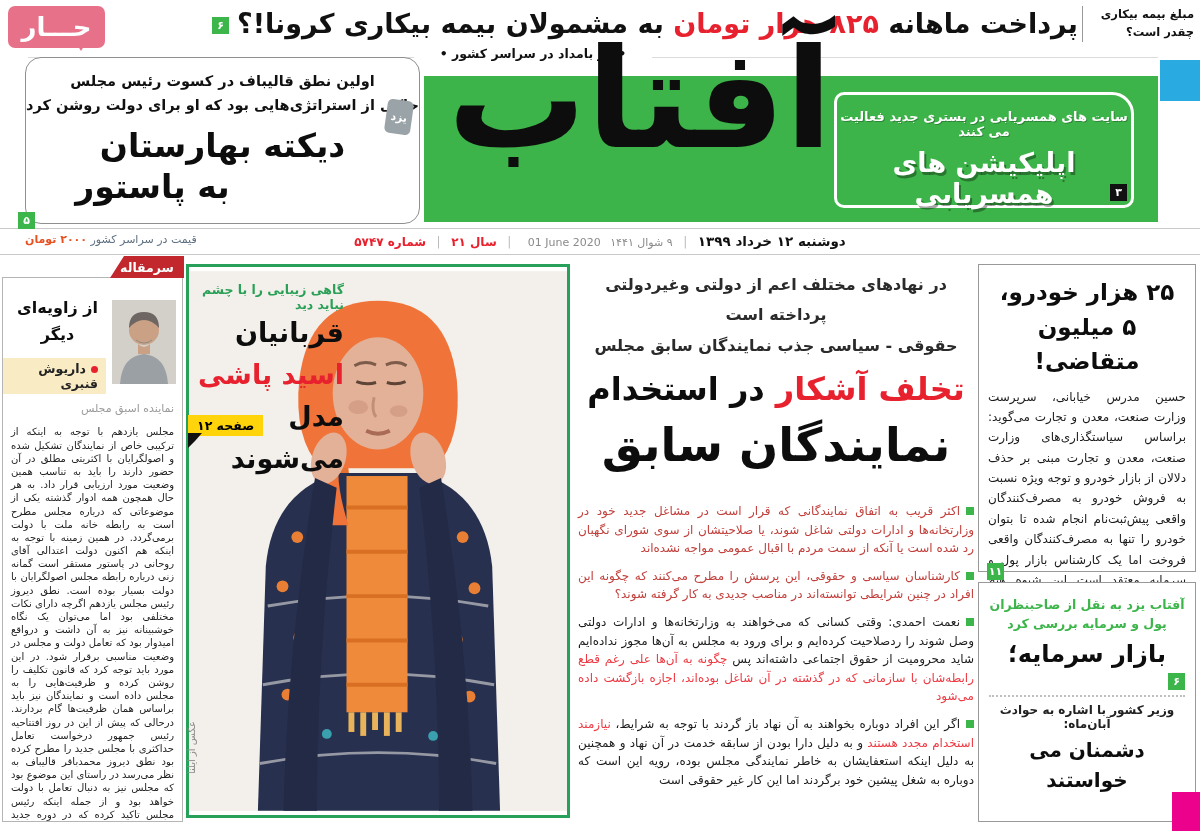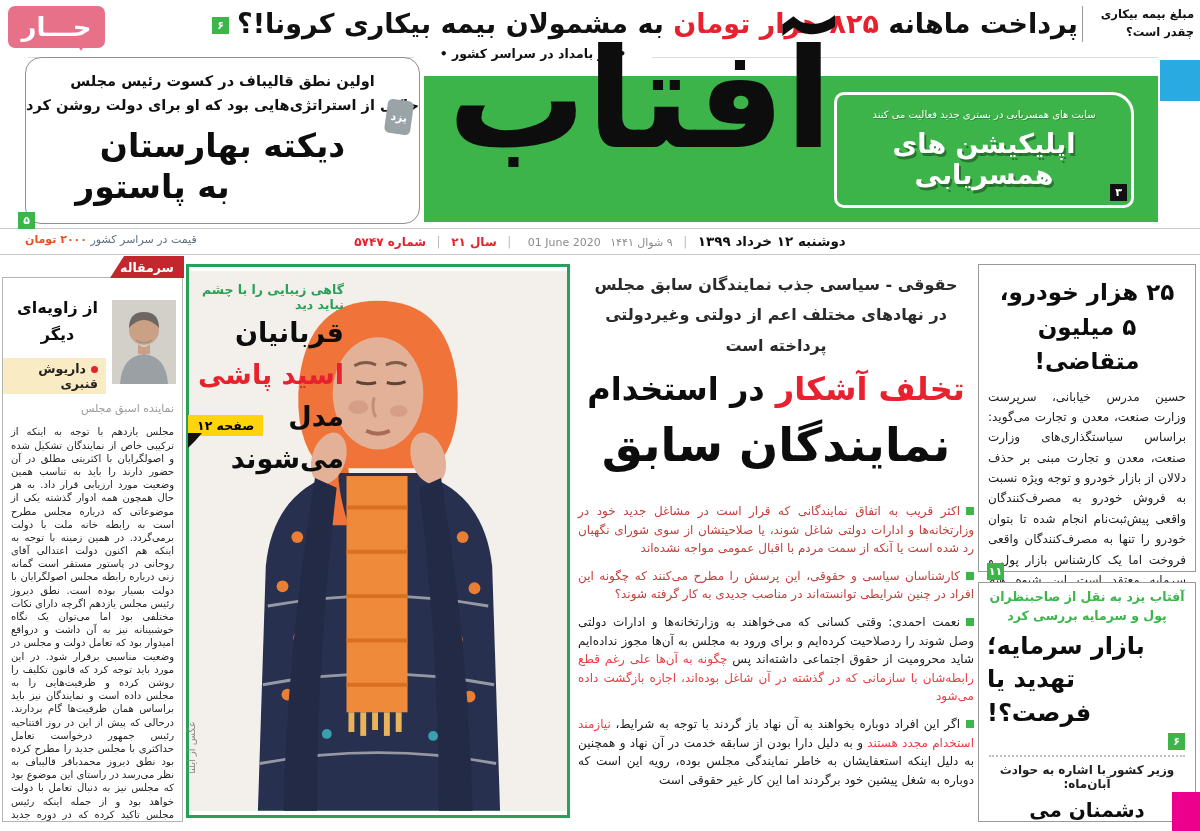--- a/index.html
+++ b/index.html
@@ -25,21 +25,21 @@
   .green-band{left:424px;top:76px;width:734px;height:146px;background:#3db449;z-index:1;}
   .blue-rect{left:1160px;top:60px;width:40px;height:41px;background:#29abe2;}
   .magenta-rect{left:1172px;top:792px;width:28px;height:39px;background:#ec018c;}
   .masthead-slogan{left:414px;top:46px;width:230px;font-size:12.5px;font-weight:bold;color:#111;z-index:2;text-align:center;background:#fff;padding:0 4px;}
   .masthead-title{left:430px;top:10px;width:420px;text-align:center;font-size:138px;font-weight:bold;color:#0d0d0d;
     line-height:1.3;z-index:3;letter-spacing:-4px;}
   .yazd-stamp{left:386px;top:100px;width:26px;height:34px;background:#9aa3a7;border-radius:5px;transform:rotate(8deg);
     display:flex;align-items:center;justify-content:center;color:#fff;font-size:11px;font-weight:bold;z-index:3;}
   .match-box{left:834px;top:92px;width:300px;height:116px;border:3px solid #fff;border-radius:10px 22px 10px 10px;z-index:2;
     color:#fff;text-align:center;padding-top:14px;box-sizing:border-box;}
-  .match-kicker{font-size:10px;font-weight:normal;text-shadow:1px 1px 0 rgba(0,0,0,.25);}
+  .match-kicker{font-size:13px;font-weight:bold;text-shadow:1px 1px 0 rgba(0,0,0,.25);}
   .match-title{font-size:27px;font-weight:bold;margin-top:8px;text-shadow:2px 3px 0 rgba(0,0,0,.35);}
   .badge-black{position:absolute;right:4px;bottom:4px;background:#111;color:#fff;width:17px;height:17px;
     display:flex;align-items:center;justify-content:center;font-size:11px;font-weight:bold;}
   .dikte-box{left:25px;top:57px;width:395px;height:167px;border:1.5px solid #8f8f8f;border-radius:16px;background:#fff;
     box-sizing:border-box;z-index:2;padding-top:12px;}
   .dikte-kicker{text-align:center;font-size:14.5px;font-weight:bold;line-height:1.65;color:#111;}
   .dikte-title1{text-align:center;font-size:33px;font-weight:bold;color:#0d0d0d;margin-top:8px;}
   .dikte-title2{text-align:center;font-size:33px;font-weight:bold;color:#0d0d0d;margin-top:2px;transform:translateX(-70px);}
   .dikte-badge{position:absolute;left:-8px;bottom:-6px;}
   .price-line{left:25px;top:233px;font-size:11px;color:#5d6f80;}
@@ -50,23 +50,23 @@
   .dateline{left:0;top:233px;width:1200px;text-align:center;font-size:11px;color:#8a8a8a;}
   .dateline .d-main{font-size:13.5px;font-weight:bold;color:#111;}
   .dateline .d-red{color:#e8212e;font-weight:bold;font-size:12px;}
   .dateline .ds{color:#bbb;margin:0 7px;font-size:12px;}
 
   
   .car-box{left:978px;top:264px;width:218px;height:308px;border:1px solid #999;box-sizing:border-box;background:#fff;padding:10px 9px 6px;}
   .car-title{text-align:center;font-weight:bold;font-size:23px;line-height:1.5;color:#0d0d0d;}
   .car-body{margin-top:8px;font-size:12px;line-height:1.7;text-align:justify;color:#1c1c1c;}
   .car-badge{position:absolute;left:8px;bottom:-9px;}
-  .market-box{left:978px;top:582px;width:218px;height:240px;border:1px solid #999;box-sizing:border-box;background:#fff;padding:4px 8px 4px;}
+  .market-box{left:978px;top:582px;width:218px;height:240px;border:1px solid #999;box-sizing:border-box;background:#fff;padding:12px 8px 4px;}
   .market-kicker{text-align:center;color:#3cb54a;font-size:12.5px;font-weight:bold;line-height:1.55;}
-  .market-title{text-align:left;font-size:24px;font-weight:bold;color:#0d0d0d;line-height:1.4;margin-top:4px;}
+  .market-title{text-align:center;font-size:24px;font-weight:bold;color:#0d0d0d;line-height:1.4;margin-top:4px;}
   .mini-badge-row{height:18px;position:relative;margin-top:2px;}
   .mini-badge-row .badge-green{position:absolute;right:2px;top:0;}
   .dotted-div{border-top:2px dotted #bfbfbf;margin:4px 2px 6px;}
   .enemies-kicker{text-align:center;font-size:12px;font-weight:bold;color:#222;}
   .enemies-title{text-align:center;font-size:20px;font-weight:bold;color:#0d0d0d;line-height:1.5;margin-top:4px;}
 
   
   .main-intro{left:578px;top:270px;width:396px;text-align:center;font-size:16px;font-weight:bold;line-height:1.9;color:#2b2b2b;}
   .main-headline{left:578px;top:370px;width:396px;text-align:center;}
   .mh-line1{font-size:32px;font-weight:bold;color:#0d0d0d;}
@@ -165,37 +165,36 @@
     <div class="badge-green car-badge">۱۱</div>
   </div>
 
   <div class="abs market-box fa">
     <div class="market-kicker">
       <div>آفتاب یزد به نقل از صاحبنظران</div>
       <div>پول و سرمایه بررسی کرد</div>
     </div>
     <div class="market-title">
       <div>بازار سرمایه؛</div>
-      <div>تهدید یا فرصت؟!</div>
     </div>
     <div class="mini-badge-row">
         <span class="badge-green">۶</span>
       </div>
     <div class="dotted-div"></div>
     <div class="enemies-kicker">وزیر کشور با اشاره به حوادث آبان‌ماه:</div>
     <div class="enemies-title">
       <div>دشمنان می خواستند</div>
 
     </div>
 
   </div>
 
   <div class="abs main-intro fa">
+    <div>در نهادهای مختلف اعم از دولتی وغیردولتی پرداخته است</div>
     <div>حقوقی - سیاسی جذب نمایندگان سابق مجلس</div>
-    <div>در نهادهای مختلف اعم از دولتی وغیردولتی پرداخته است</div>
   </div>
   <div class="abs main-headline fa">
     <div class="mh-line1">
       <span class="hl-red">تخلف آشکار</span><span> در استخدام</span>
     </div>
     <div class="mh-line2">نمایندگان سابق</div>
   </div>
   <div class="abs main-bullets fa">
     <p><span class="sq"></span><span><span class="seg-maroon">اکثر قریب به اتفاق نمایندگانی که قرار است در مشاغل جدید خود در وزارتخانه‌ها و ادارات دولتی شاغل شوند، یا صلاحیتشان از سوی شورای نگهبان رد شده است یا آنکه از سمت مردم با اقبال عمومی مواجه نشده‌اند</span></span></p>
     <p><span class="sq"></span><span><span class="seg-maroon">کارشناسان سیاسی و حقوقی، این پرسش را مطرح می‌کنند که چگونه این افراد در چنین شرایطی توانسته‌اند در مناصب جدیدی به کار گرفته شوند؟</span></span></p>

